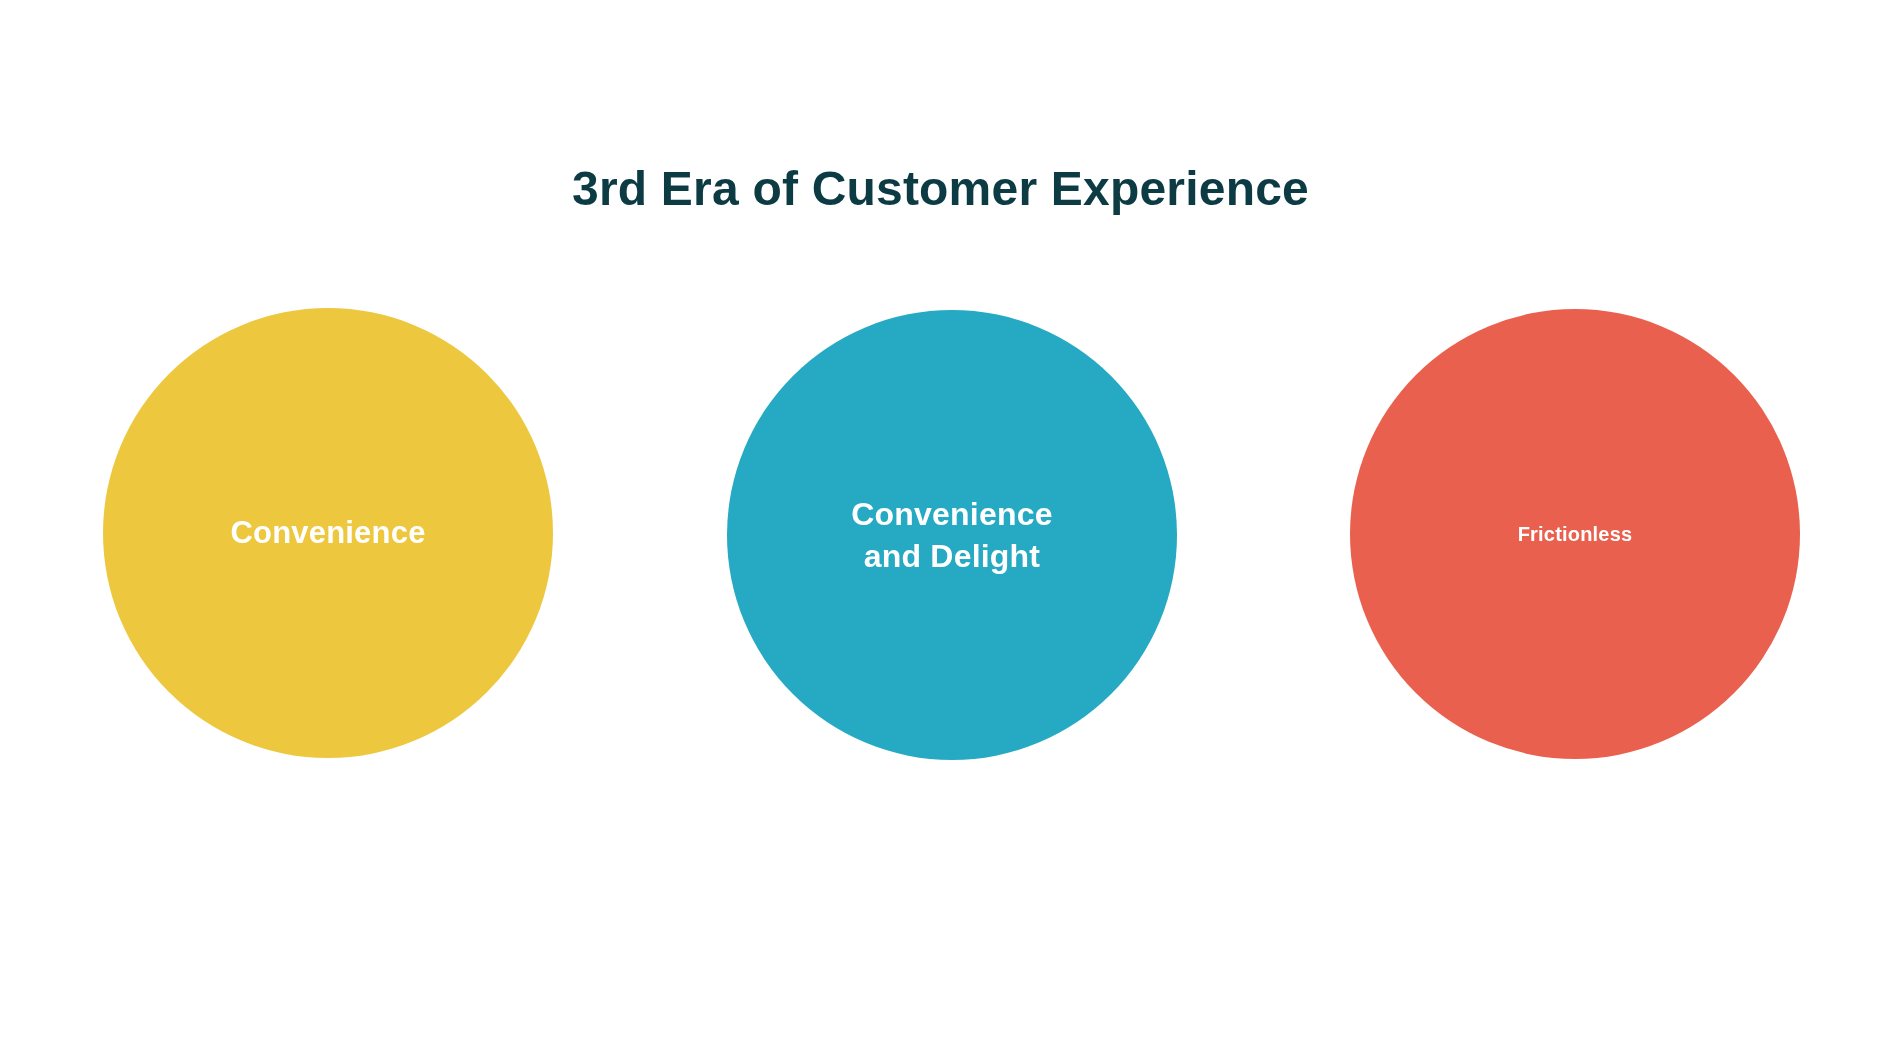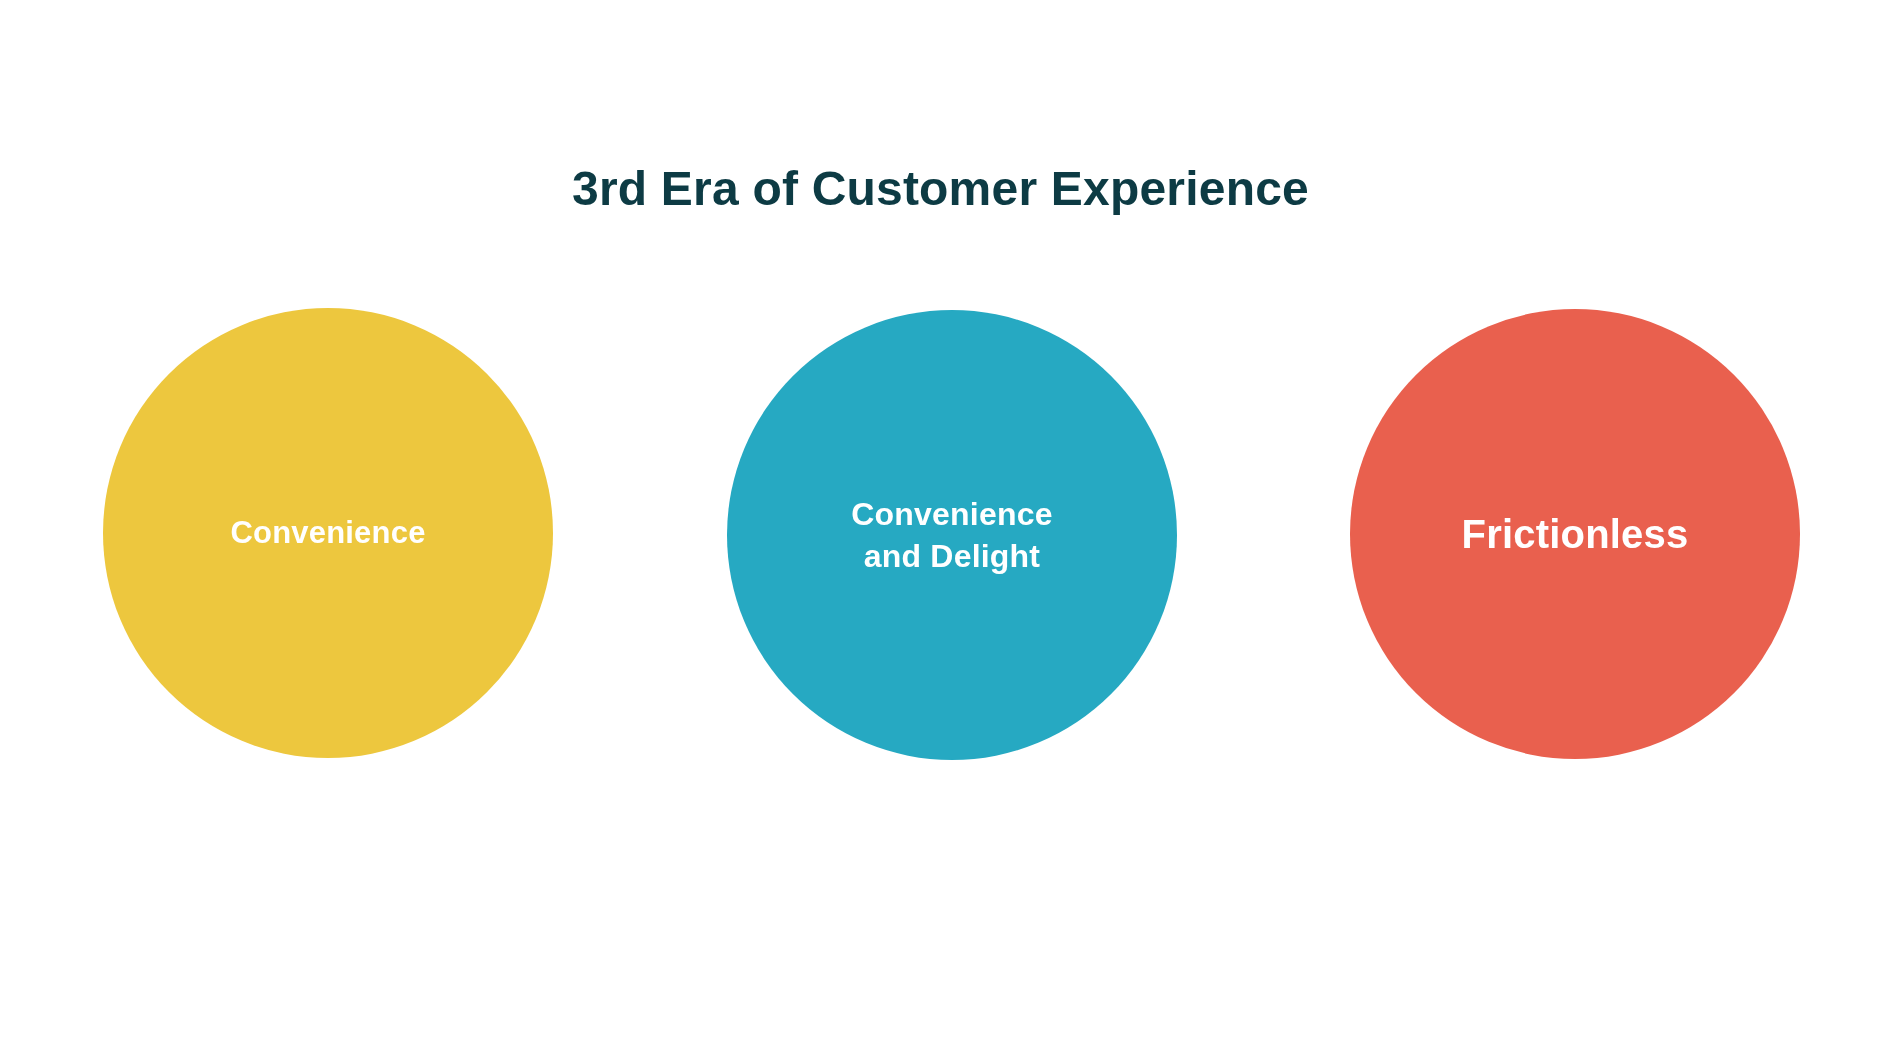--- a/index.html
+++ b/index.html
@@ -77,21 +77,21 @@
     padding: 0 26px;
     white-space: pre-line;
     letter-spacing: 0.2px;
   }
 
   #circle-1 { left: 103px; }
   #circle-2 { left: 727px; top: 2px; }
   #circle-3 { left: 1350px; top: 1px; }
 
   #circle-2 .circle-label { font-size: 32px; }
-  #circle-3 .circle-label { font-size: 40px; }
+  #circle-3 .circle-label { font-size: 20px; }
 </style>
 </head>
 <body style="background: rgb(255, 255, 255);">
 
 <div id="slide" style="background: rgb(255, 255, 255);">
 
   <div id="title-block">
     <h1 id="slide-title" style="color: rgb(13, 59, 68);">3rd Era of Customer Experience</h1>
   </div>
 

